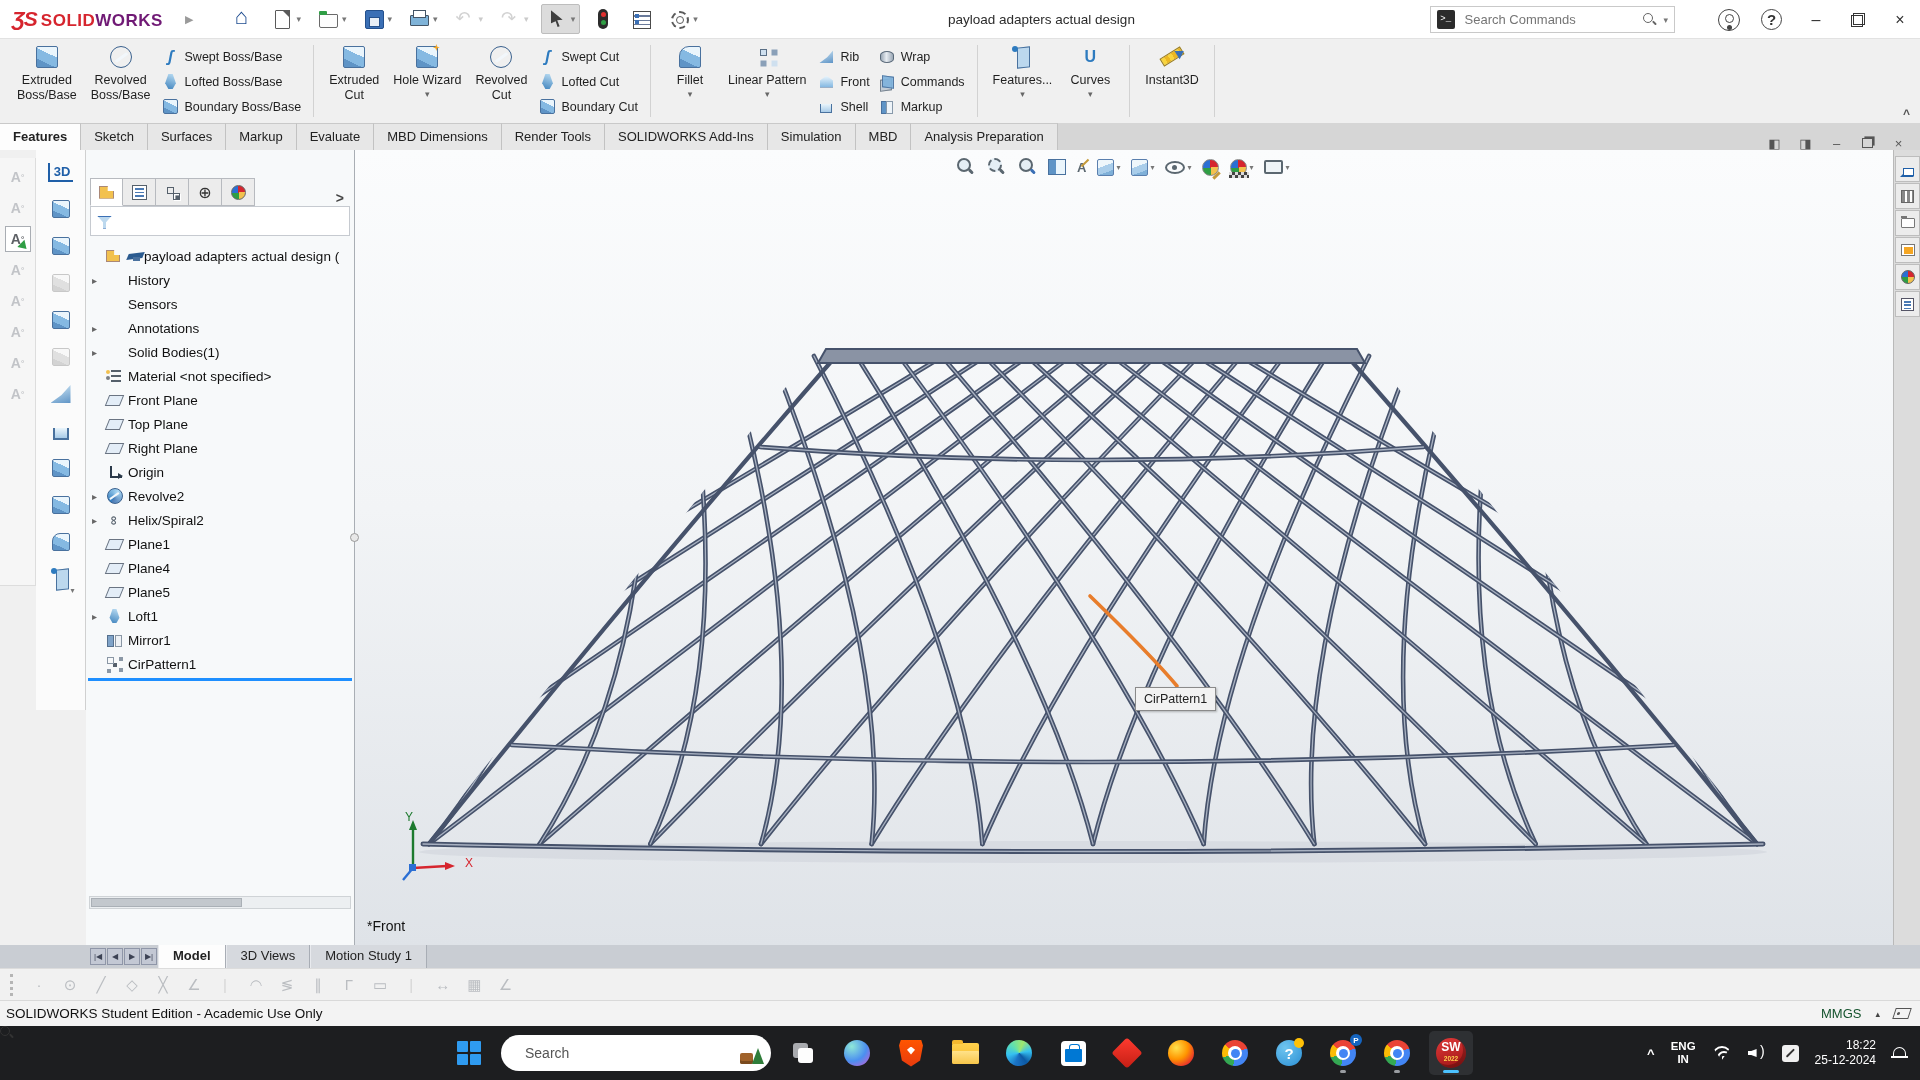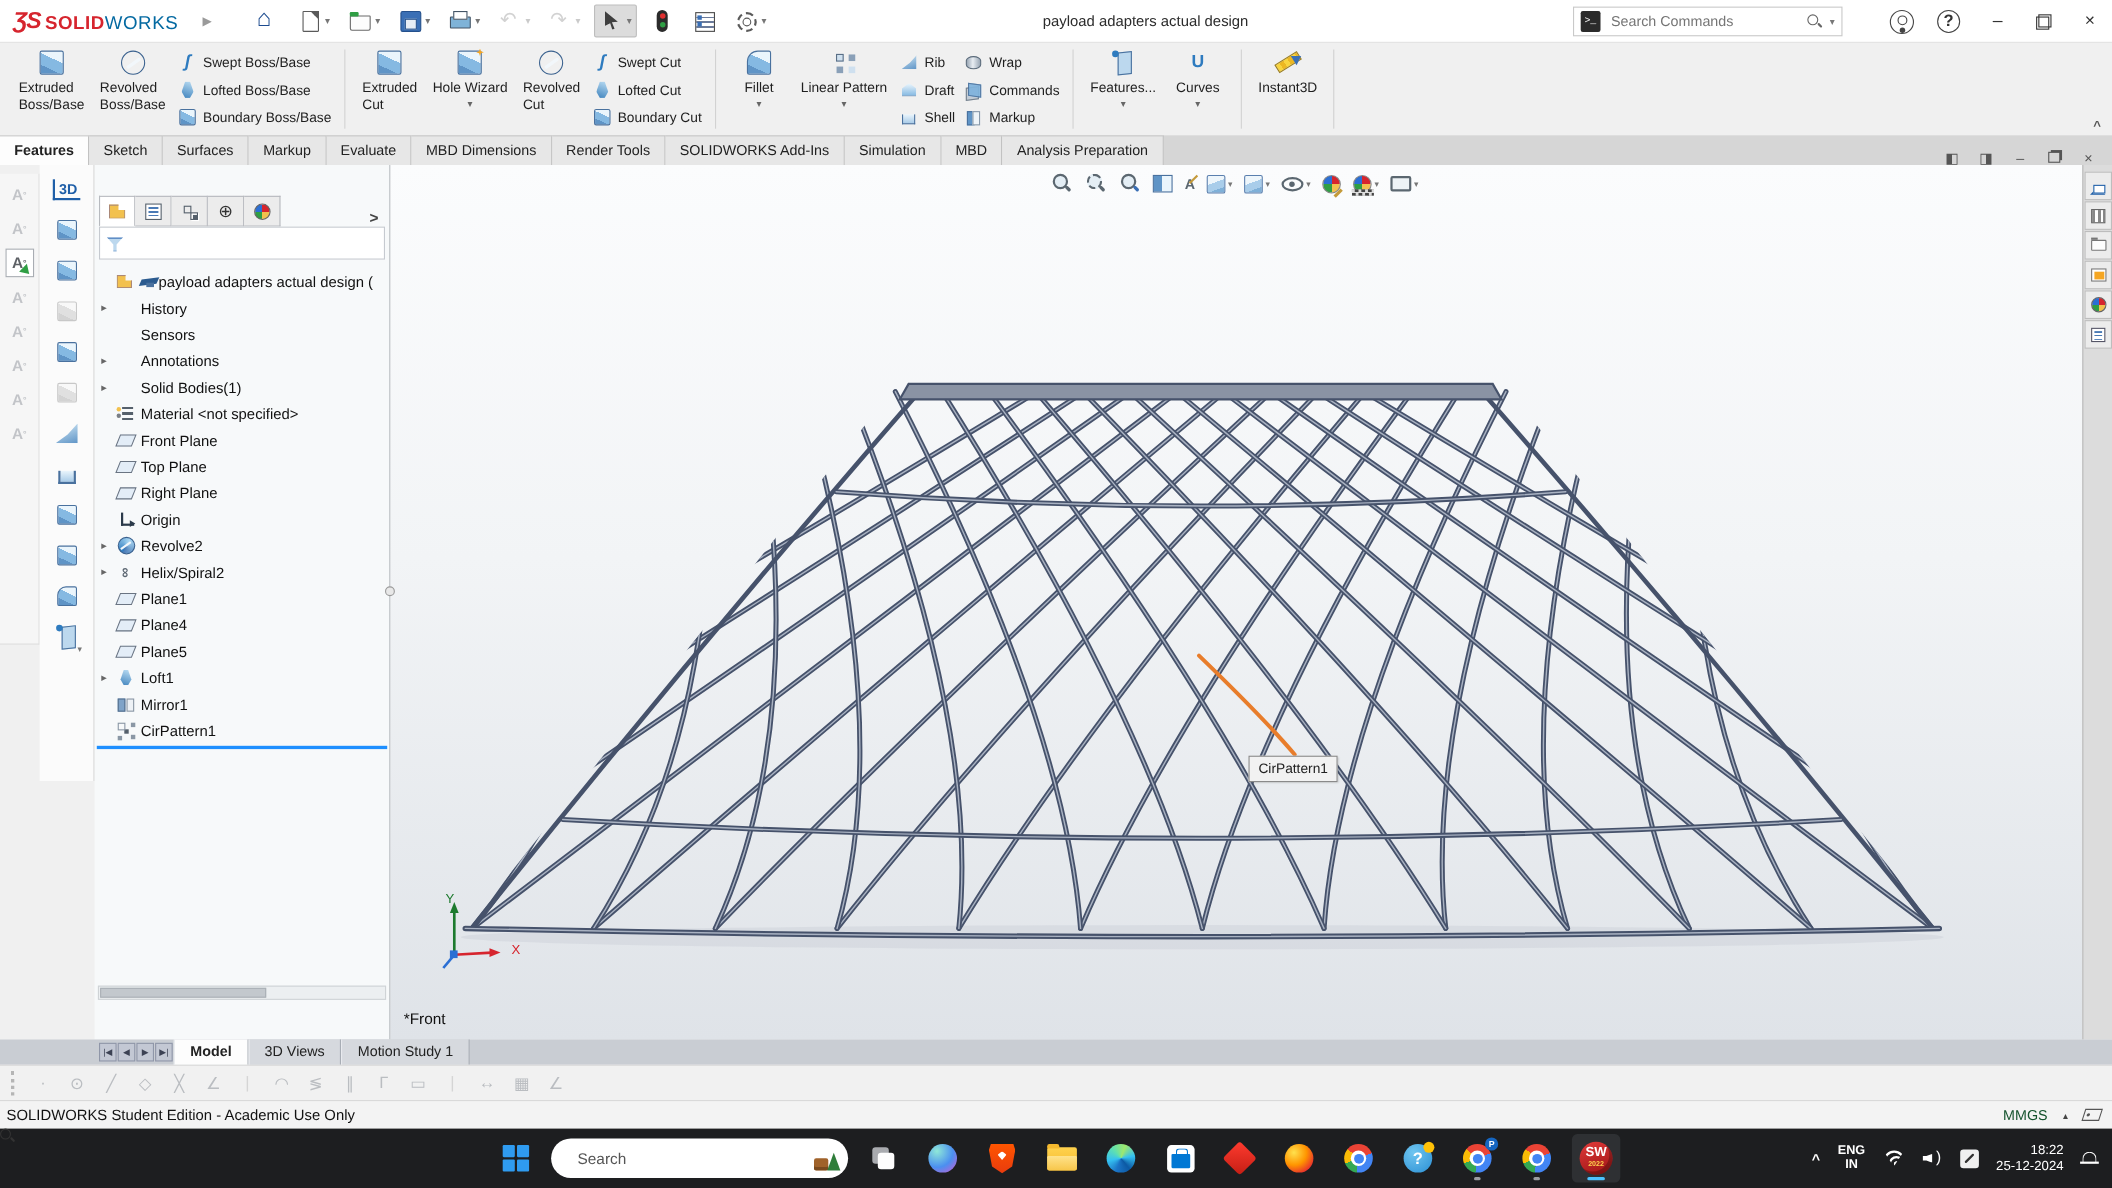--- a/index.html
+++ b/index.html
@@ -4,21 +4,21 @@
 <style>
   html,body{margin:0;padding:0;width:1920px;height:1080px;overflow:hidden;
     font-family:"Liberation Sans",sans-serif;background:#f0f0f0;-webkit-font-smoothing:antialiased;}
   *{box-sizing:border-box}
 
   
   .titlebar{position:absolute;top:0;left:0;width:1920px;height:39px;background:#fff;border-bottom:1px solid #e2e2e2;display:flex;align-items:center;z-index:50}
   .sw-logo{display:flex;align-items:flex-end;margin-left:12px;white-space:nowrap}
   .logo-mark{font-style:italic;font-weight:bold;font-size:21px;color:#d6252e;letter-spacing:-1px;margin-right:4px}
   .logo-solid{font-weight:bold;font-size:17px;color:#d6252e;letter-spacing:.5px}
-  .logo-works{font-weight:normal;font-size:17px;color:#0369a1;letter-spacing:.5px}
+  .logo-works{font-weight:bold;font-size:17px;color:#701a75;letter-spacing:.5px}
   .logo-flyout{color:#9a9a9a;font-size:11px;margin:0 14px 0 22px}
   #qat{display:flex;align-items:center;height:39px;margin-left:18px}
   .qbtn{display:flex;align-items:center;height:30px;padding:0 4px;margin:0 4px;border-radius:2px}
   .qbtn.active{background:#dcdcdc;border:1px solid #bdbdbd}
   .qbtn.disabled{opacity:.38}
   .qcaret{font-size:9px;color:#777;margin-left:3px}
   .qic{width:22px;height:22px;position:relative;display:block}
   .qic-home::before{content:"⌂";font-size:22px;line-height:22px;color:#1c4b8f;position:absolute;left:1px;top:-2px;font-weight:bold}
   .qic-new-document::before{content:"";position:absolute;left:4px;top:2px;width:13px;height:17px;background:#fff;border:1.5px solid #5a5a5a;border-radius:1px}
   .qic-new-document::after{content:"";position:absolute;right:3px;top:2px;border:4px solid #5a5a5a;border-left-color:transparent;border-bottom-color:transparent}
@@ -53,21 +53,21 @@
   .tbico-help{font-size:15px;color:#333;border:1.6px solid #444;border-radius:50%;width:21px;height:21px;text-align:center;line-height:19px;font-weight:bold}
   .winbtn{margin-left:26px;color:#333;font-size:16px;position:relative;width:16px;height:16px;display:flex;align-items:center;justify-content:center}
   .winbtn-restore::before{content:"";position:absolute;left:1px;bottom:1px;width:10px;height:10px;border:1.4px solid #333;background:#fff}
   .winbtn-restore::after{content:"";position:absolute;right:1px;top:1px;width:10px;height:10px;border:1.4px solid #333}
 
   
   .ribbon{position:absolute;top:39px;left:0;width:1920px;height:84px;background:#f0f0f0;display:flex;align-items:stretch;padding:2px 0 2px 2px}
   .rgroup{display:flex;align-items:flex-start;padding:0 8px}
   .rdiv{width:1px;background:#d2d2d2;margin:4px 0}
   .rlarge{display:flex;flex-direction:column;align-items:center;padding:2px 7px;min-width:62px}
-  .rlab{font-size:12.5px;color:#1f1f1f;line-height:15px;margin-top:3px;white-space:nowrap}
+  .rlab{font-size:12.5px;color:#1f1f1f;text-align:center;line-height:15px;margin-top:3px;white-space:nowrap}
   .rcaret{font-size:9px;color:#666;margin-top:1px}
   .rcol{display:flex;flex-direction:column;justify-content:flex-start;margin:3px 4px 0 4px}
   .rsmall{display:flex;align-items:center;height:25px;white-space:nowrap}
   .rsmall .rslab{font-size:12.5px;color:#1f1f1f;margin-left:5px}
   .ribcollapse{position:absolute;right:10px;bottom:2px;color:#555;font-size:12px;font-weight:bold}
   
   .ric{width:27px;height:27px;position:relative;flex:none;display:flex;align-items:center;justify-content:center}
   .rsmall .ric{width:18px;height:18px}
   .cubeb{width:22px;height:22px;background:linear-gradient(205deg,#eaf5fc 0 36%,#85b9e2 36% 72%,#5f94c6 72%);border:1px solid #49719e;border-radius:2px}
   .rsmall .cubeb{width:15px;height:15px}
@@ -481,21 +481,21 @@
         <div class="rsmall">
           <span class="ric ric-rib">
             <span class="ribshape"></span>
           </span>
           <span class="rslab">Rib</span>
         </div>
         <div class="rsmall">
           <span class="ric ric-draft">
             <span class="draftshape"></span>
           </span>
-          <span class="rslab">Draft</span>
+          <span class="rslab">Front</span>
         </div>
         <div class="rsmall">
           <span class="ric ric-shell">
             <span class="shellshape"></span>
           </span>
           <span class="rslab">Shell</span>
         </div>
       </div>
       <div class="rcol">
         <div class="rsmall">

